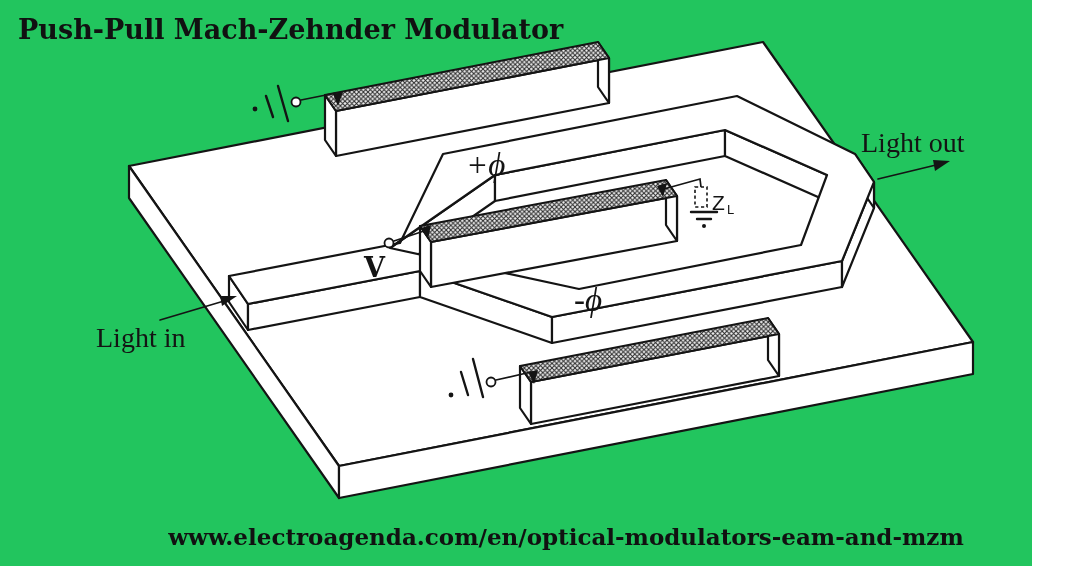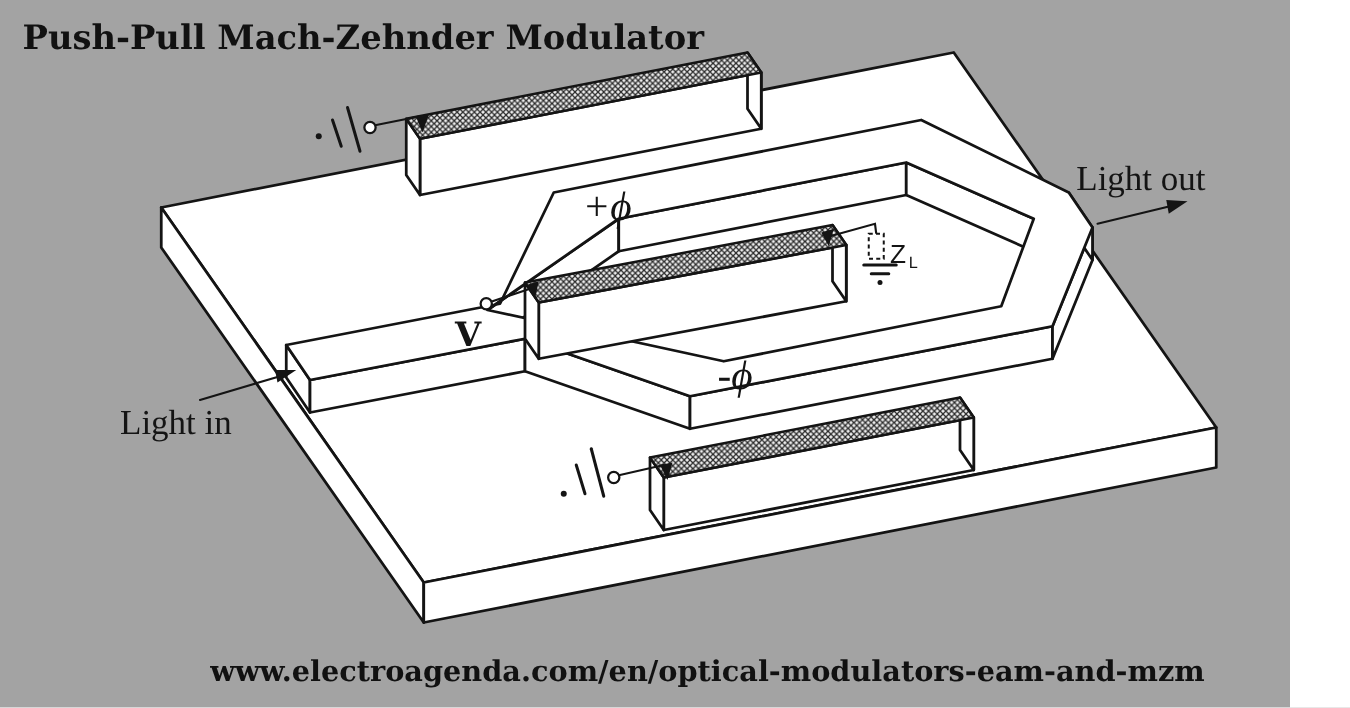--- a/index.html
+++ b/index.html
@@ -1,16 +1,16 @@
 <!DOCTYPE html>
 <html><head>
 <meta charset="utf-8">
 <style>
   html,body{margin:0;padding:0;background:#ffffff;width:1080px;height:566px;overflow:hidden;}
-  .stage{position:relative;width:1032px;height:566px;background:#a3a3a3;}
+  .stage{position:relative;width:1032px;height:566px;background:#22c55e;}
   svg{display:block;}
   .face{fill:#ffffff;stroke:#141414;stroke-width:2.2;stroke-linejoin:round;}
   .hatch{fill:url(#xh);stroke:#141414;stroke-width:2;stroke-linejoin:round;}
   .wire{stroke:#141414;stroke-width:1.7;fill:none;stroke-linecap:round;}
   .gline{stroke:#141414;stroke-width:2.4;fill:none;stroke-linecap:round;}
   .ink{fill:#141414;stroke:none;}
   .term{fill:#ffffff;stroke:#141414;stroke-width:1.8;}
   .loadbox{fill:#ffffff;stroke:#141414;stroke-width:1.6;stroke-dasharray:3.2 2.6;}
   .t-title{font:bold 27px "DejaVu Serif", serif;fill:#111111;}
   .t-url{font:bold 23px "DejaVu Serif", serif;fill:#111111;}

